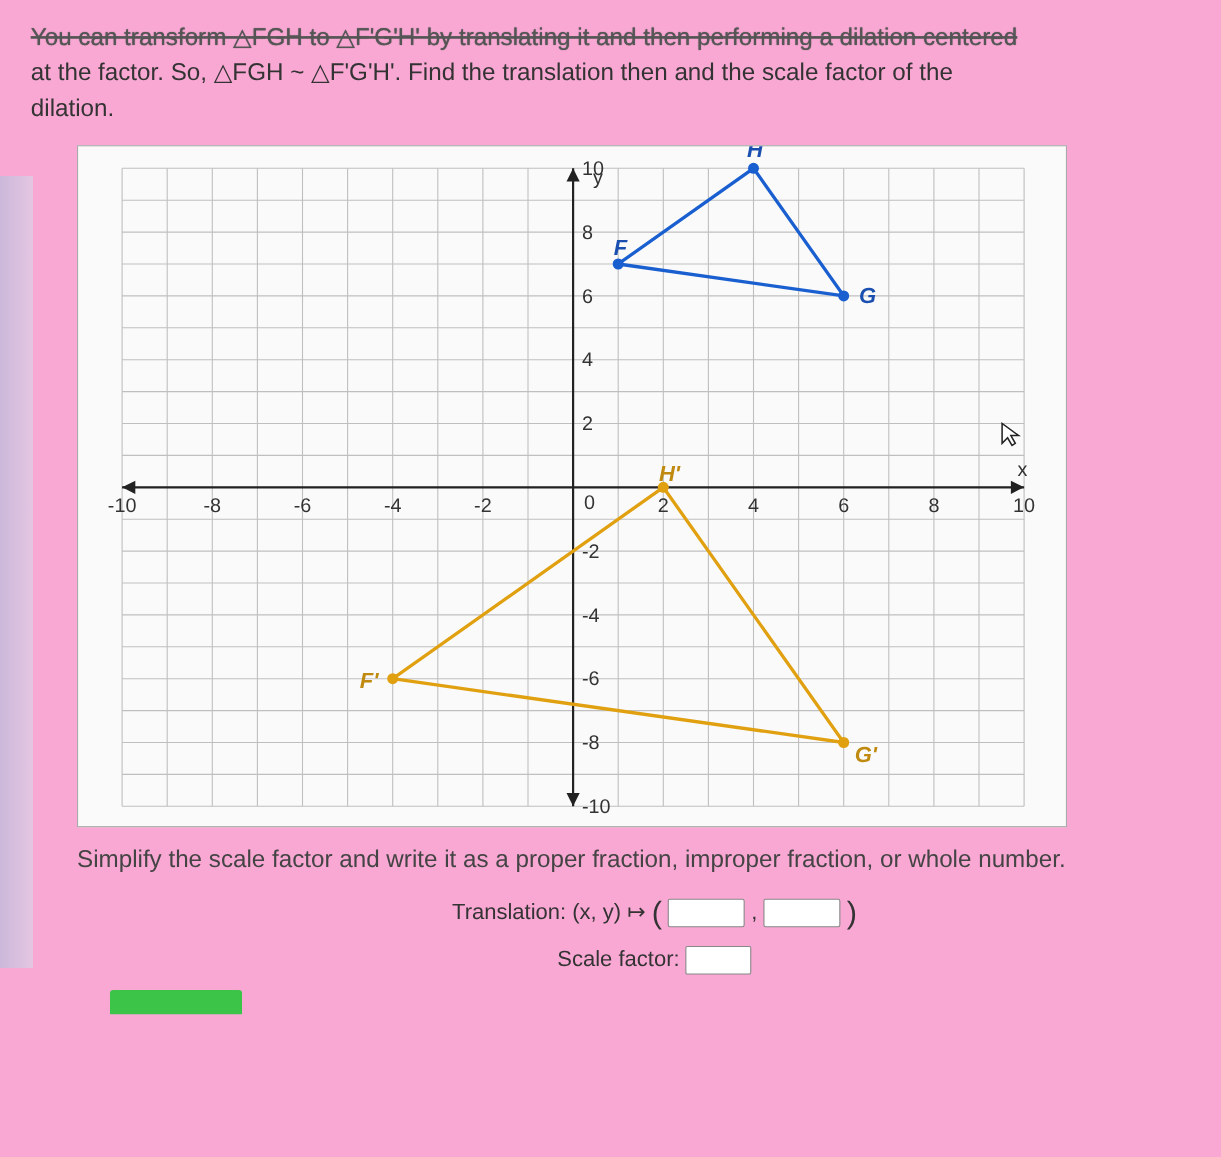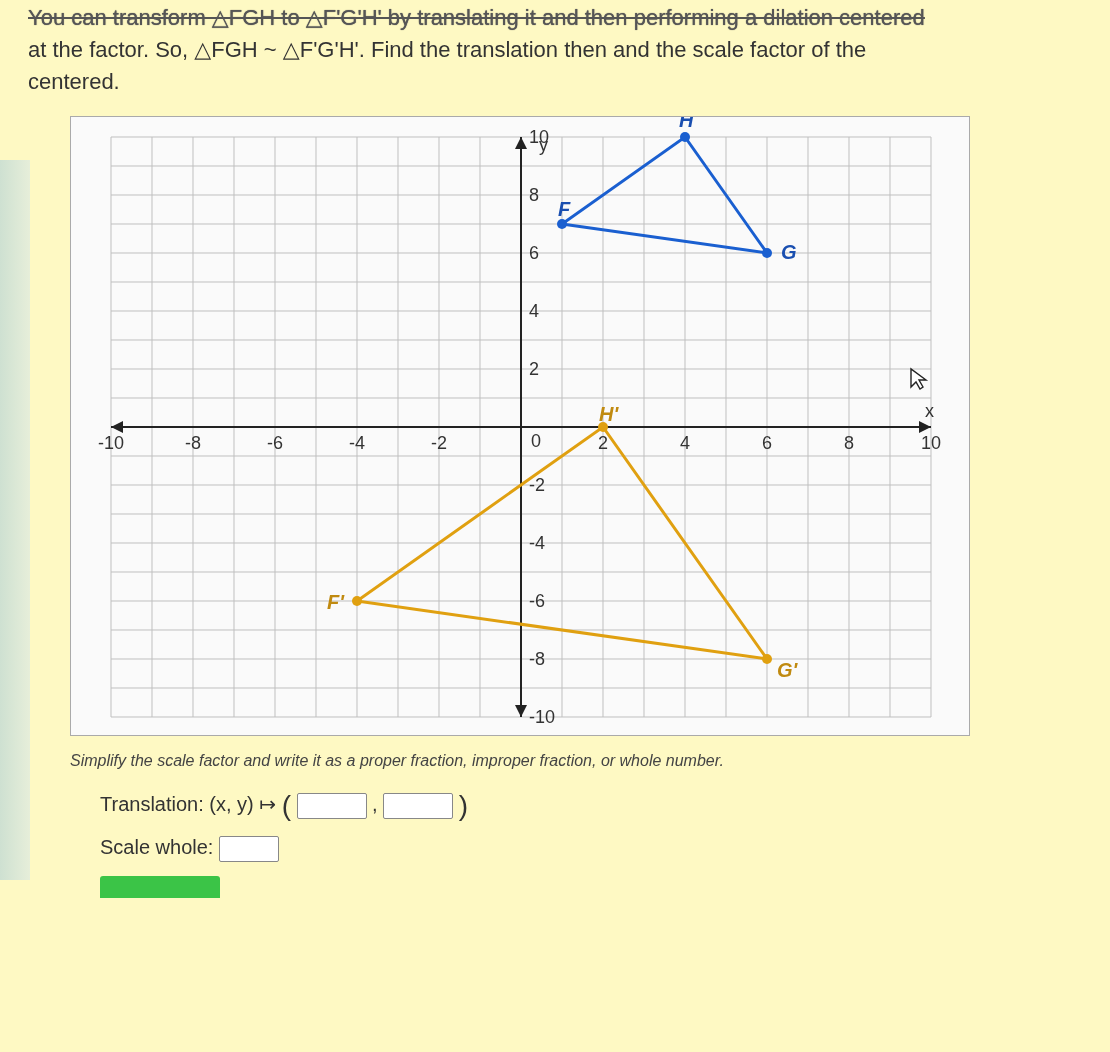--- a/index.html
+++ b/index.html
@@ -5,24 +5,24 @@
   * { box-sizing: border-box; margin: 0; padding: 0; }
   body {
     font-family: Arial, Helvetica, sans-serif;
     background: #e8e8e8;
     width: 1110px;
     height: 1052px;
     position: relative;
     overflow: hidden;
   }
   .page {
-    background: #fef9c3;
+    background: #f9a8d4;
     width: 1110px;
     height: 1052px;
-    padding: 0 20px;
+    padding: 16px 20px;
     position: relative;
   }
   .left-strip {
     position: absolute;
     left: 0; top: 160px; width: 30px; height: 720px;
     background: linear-gradient(to right,#9ec8e0,#cfe4f0);
     opacity: 0.5;
   }
   .problem-text {
     font-size: 22px;
@@ -45,31 +45,31 @@
     background: #fafafa;
     border: 1px solid #aaa;
   }
   svg.plot { position:absolute; left:0; top:0; }
   .cursor {
     position: absolute;
     right: 40px; top: 250px;
     font-size: 22px; color:#222;
   }
   .below-text {
-    font-style: italic;
-    font-size: 16px;
+    font-size: 22px;
     color: #444;
     margin: 14px 0 0 50px;
     max-width: 940px;
     line-height: 1.4;
   }
   .inputs {
     margin: 18px 0 0 80px;
     font-size: 20px;
     color: #333;
+    text-align: center;
   }
   .inputs .row { margin-bottom: 14px; }
   .field {
     display: inline-block;
     border: 1px solid #888;
     background: #fff;
     height: 26px;
     vertical-align: middle;
     border-radius: 2px;
   }
@@ -87,21 +87,21 @@
   .vtx-label2 { font: italic bold 20px Arial; fill:#c08a10; }
 </style>
 </head>
 <body>
 <div class="page">
 <div class="left-strip"></div>
 
 <div class="problem-text">
   <span class="cut">You can transform △FGH to △F'G'H' by translating it and then performing a dilation centered</span><br>
   <span>at the factor. So, △FGH </span>~<span> △F'G'H'. Find the translation then and the scale factor of the</span><br>
-  <span>centered.</span>
+  <span>dilation.</span>
 </div>
 
 <div class="chart-wrap">
   <svg class="plot" width="900" height="620">
         <line x1="40" y1="600" x2="40" y2="20" stroke="#bfbfbf" stroke-width="1"></line>
         <line x1="81" y1="600" x2="81" y2="20" stroke="#bfbfbf" stroke-width="1"></line>
         <line x1="122" y1="600" x2="122" y2="20" stroke="#bfbfbf" stroke-width="1"></line>
         <line x1="163" y1="600" x2="163" y2="20" stroke="#bfbfbf" stroke-width="1"></line>
         <line x1="204" y1="600" x2="204" y2="20" stroke="#bfbfbf" stroke-width="1"></line>
         <line x1="245" y1="600" x2="245" y2="20" stroke="#bfbfbf" stroke-width="1"></line>
@@ -197,20 +197,20 @@
 <div class="inputs">
   <div class="row">
     <span>Translation: (x, y) ↦</span>
     <span style="font-size:28px;vertical-align:middle;">(</span>
     <span class="field small"></span>
     <span>,</span>
     <span class="field small"></span>
     <span style="font-size:28px;vertical-align:middle;">)</span>
   </div>
   <div class="row">
-    <span>Scale whole:</span>
+    <span>Scale factor:</span>
     <span class="field xsmall"></span>
   </div>
 </div>
 
 <div class="green-btn"></div>
 
 </div>
 
 </body></html>

